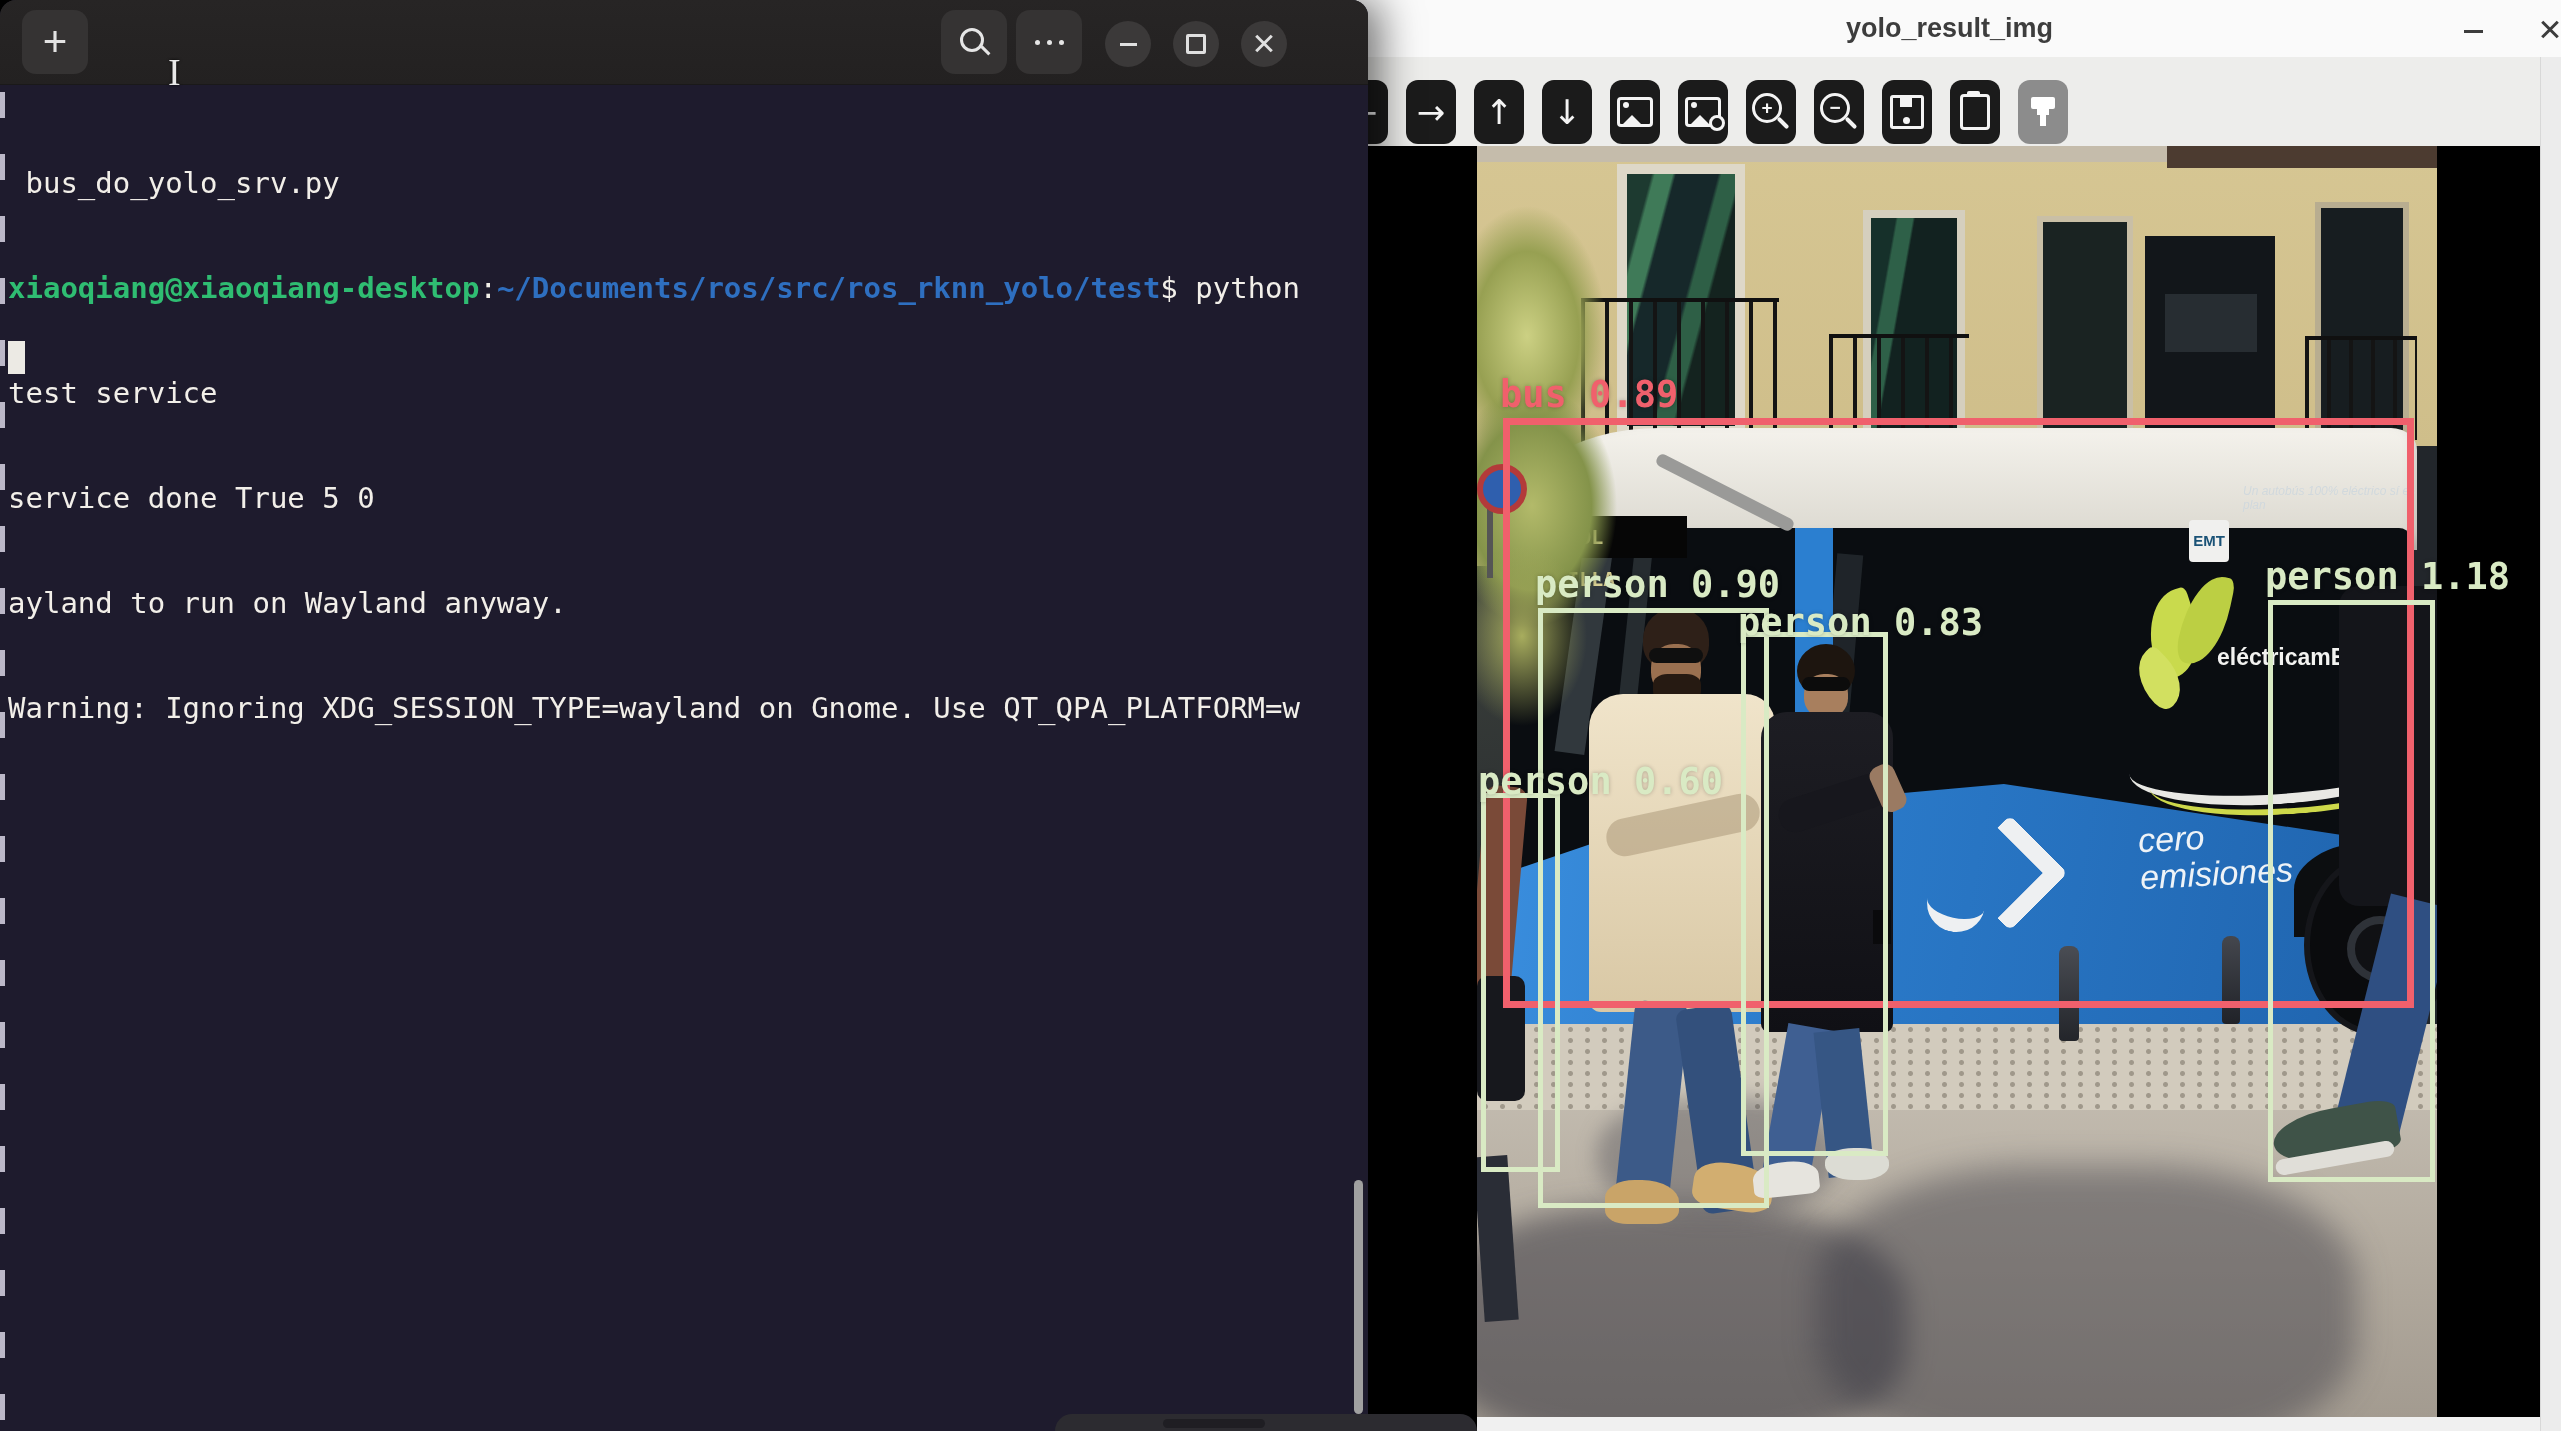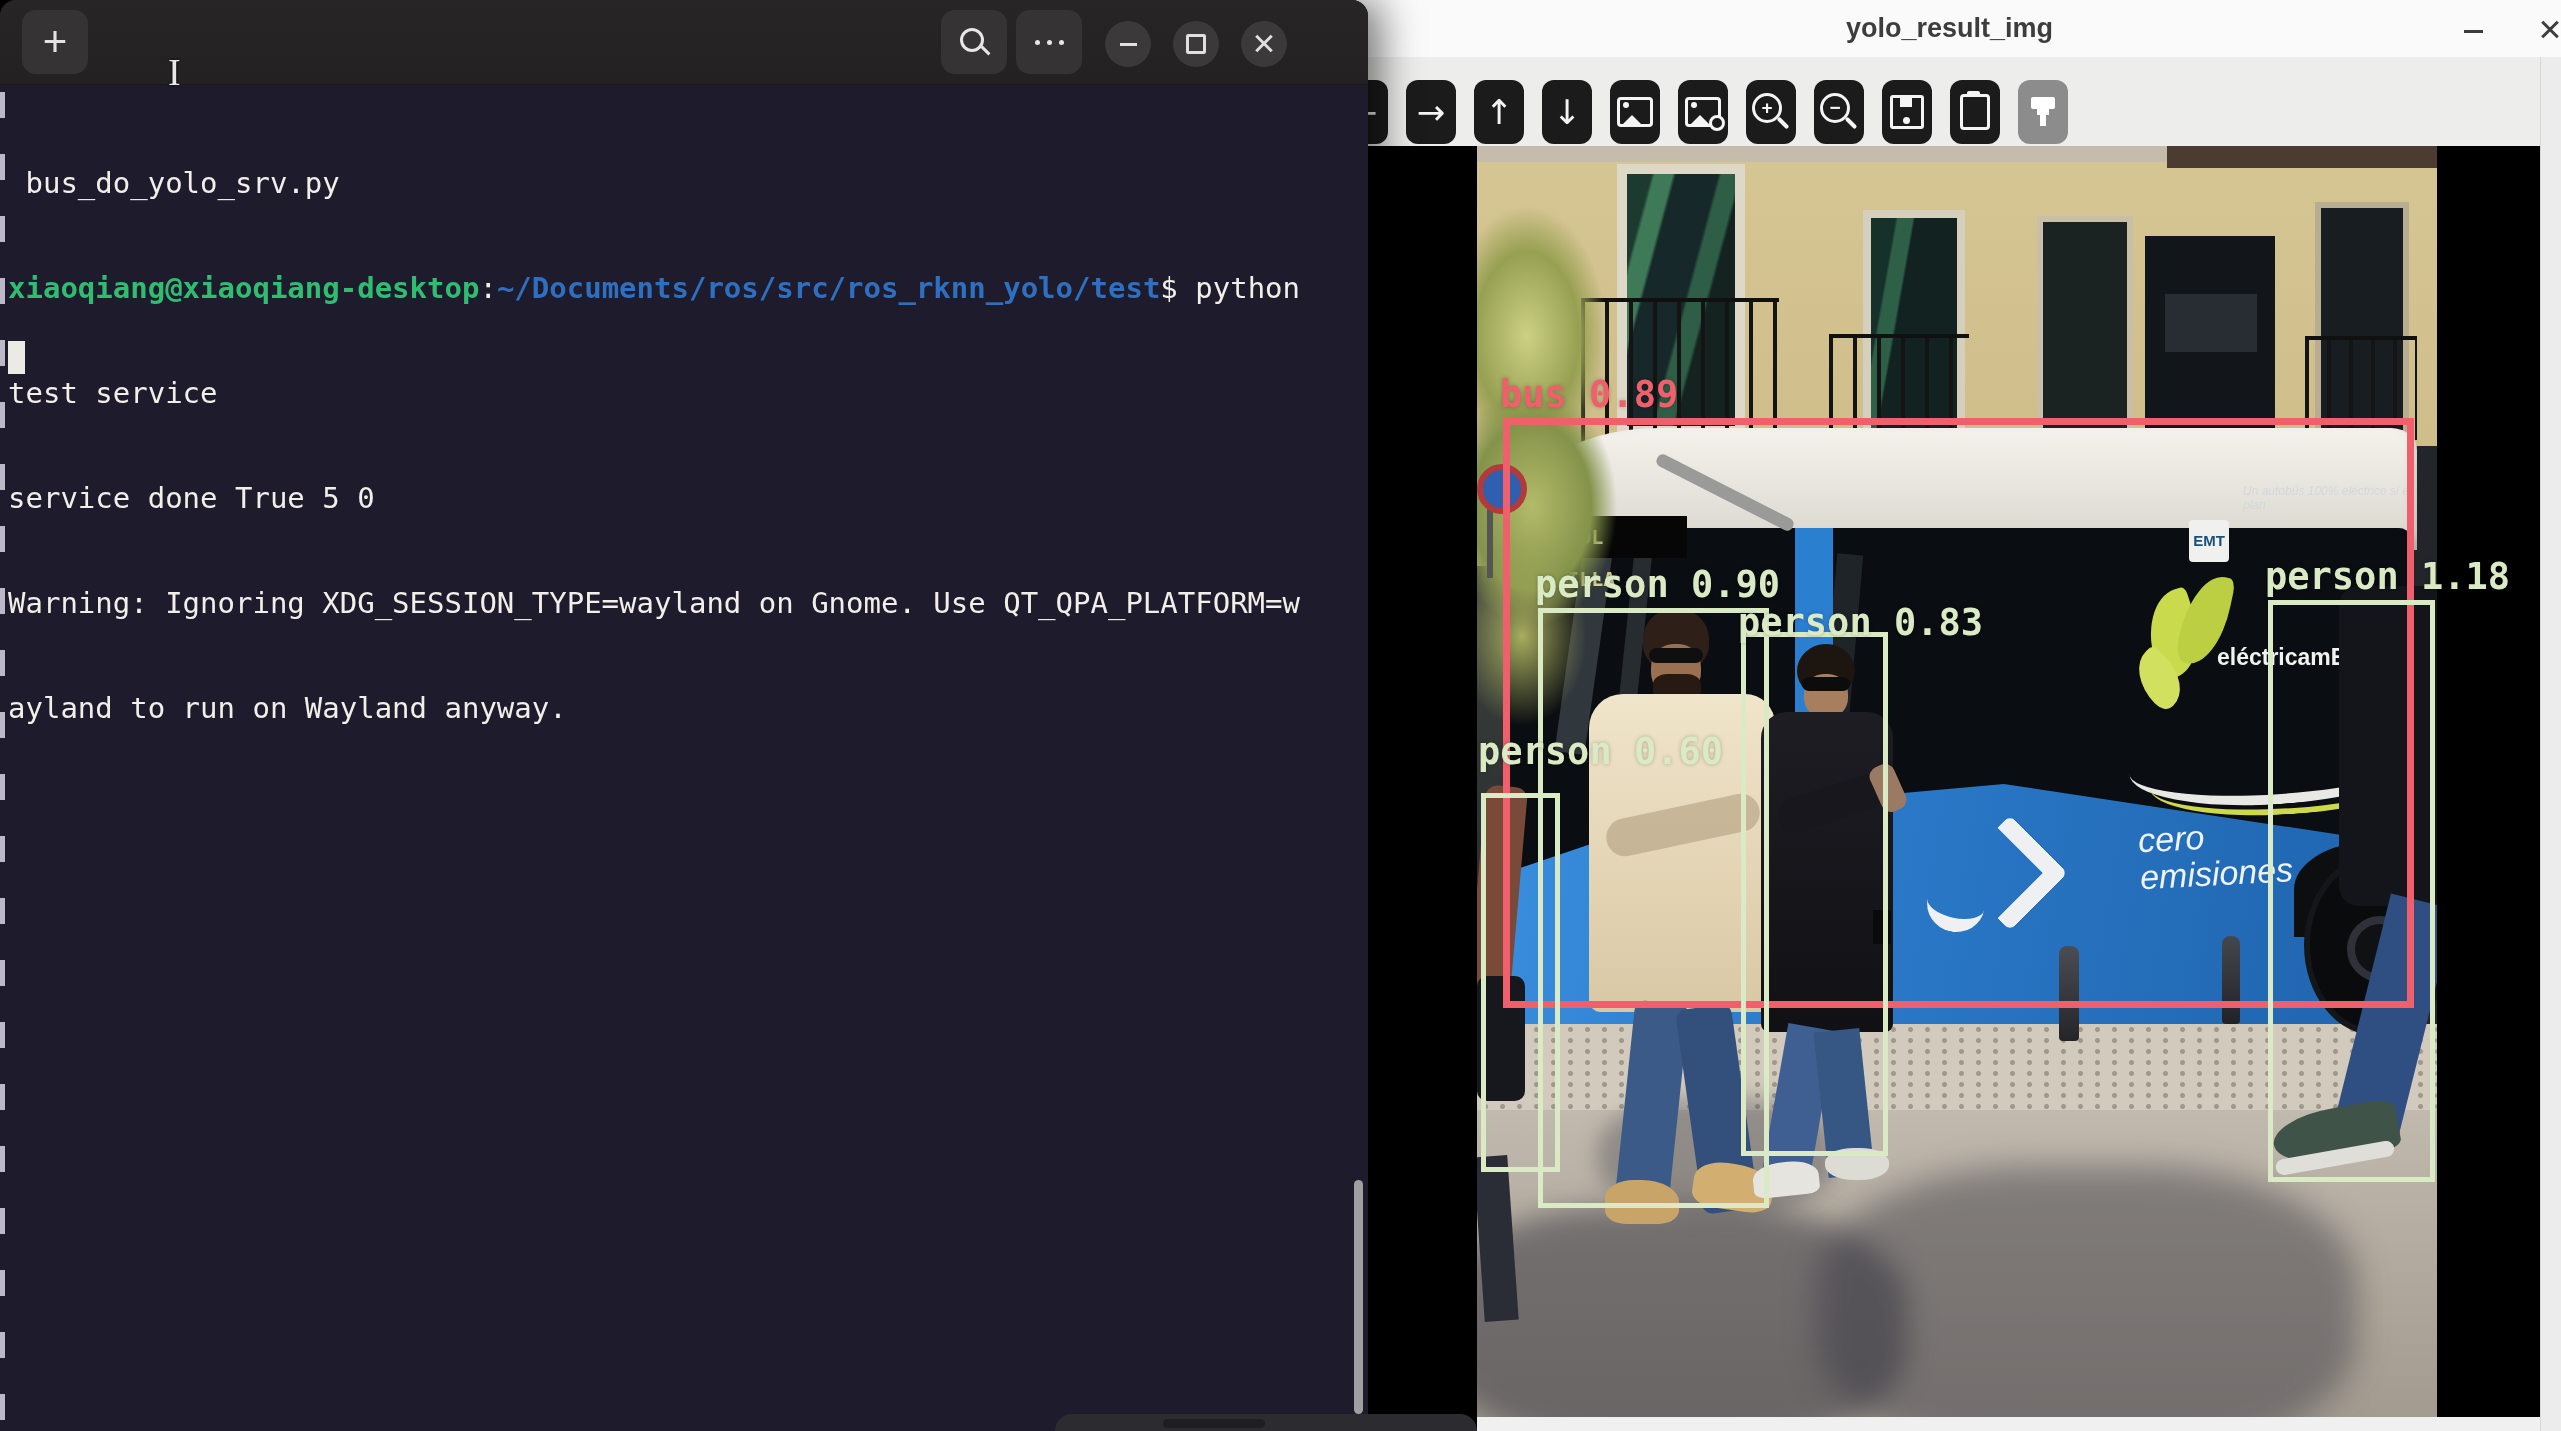--- a/index.html
+++ b/index.html
@@ -268,21 +268,21 @@
           <div class="sc" style="left:0;top:318px;width:38px;height:38px;background:#2f5fae;border:6px solid #b33a3a;border-radius:50%;"></div>
         </div>
         <div id="det-layer">
             <div class="det-box" style="left: 26px; top: 272px; width: 911px; height: 590px; border: 7px solid rgb(240, 96, 108);"></div>
             <div class="det-label" style="left: 23px; top: 227px; color: rgb(240, 96, 108);">bus 0.89</div>
             <div class="det-box" style="left: 61px; top: 462px; width: 231px; height: 600px; border: 5px solid rgb(217, 234, 196);"></div>
             <div class="det-label" style="left: 58px; top: 417px; color: rgb(217, 234, 196);">person 0.90</div>
             <div class="det-box" style="left: 264px; top: 486px; width: 147px; height: 524px; border: 5px solid rgb(217, 234, 196);"></div>
             <div class="det-label" style="left: 261px; top: 455px; color: rgb(217, 234, 196);">person 0.83</div>
             <div class="det-box" style="left: 4px; top: 647px; width: 79px; height: 379px; border: 5px solid rgb(217, 234, 196);"></div>
-            <div class="det-label" style="left: 1px; top: 584px; color: rgb(217, 234, 196);">person 0.60</div>
+            <div class="det-label" style="left: 1px; top: 614px; color: rgb(217, 234, 196);">person 0.60</div>
             <div class="det-box" style="left: 791px; top: 454px; width: 167px; height: 582px; border: 5px solid rgb(217, 234, 196);"></div>
             <div class="det-label" style="left: 788px; top: 409px; color: rgb(217, 234, 196);">person 1.18</div>
           </div>
       </div>
     </div>
 
     <div id="v-bottomstrip"></div>
     <div id="v-rightmargin"></div>
   </div>
 
@@ -315,22 +315,22 @@
         </div>
     </div>
 
     <div id="t-ticks"></div>
 
     <div id="t-body">
       <div> bus_do_yolo_srv.py</div>
       <div><span class="u">xiaoqiang@xiaoqiang-desktop</span><span>:</span><span class="p">~/Documents/ros/src/ros_rknn_yolo/test</span><span>$ python</span></div>
       <div>test service</div>
       <div>service done True 5 0</div>
+      <div>ayland to run on Wayland anyway.</div>
       <div>Warning: Ignoring XDG_SESSION_TYPE=wayland on Gnome. Use QT_QPA_PLATFORM=w</div>
-      <div>ayland to run on Wayland anyway.</div>
     </div>
     <div id="t-cursor"></div>
   </div>
 
   <div id="t-scrollthumb"></div>
 
   <div id="bottombar">
     <div class="pill"></div>
   </div>
 

